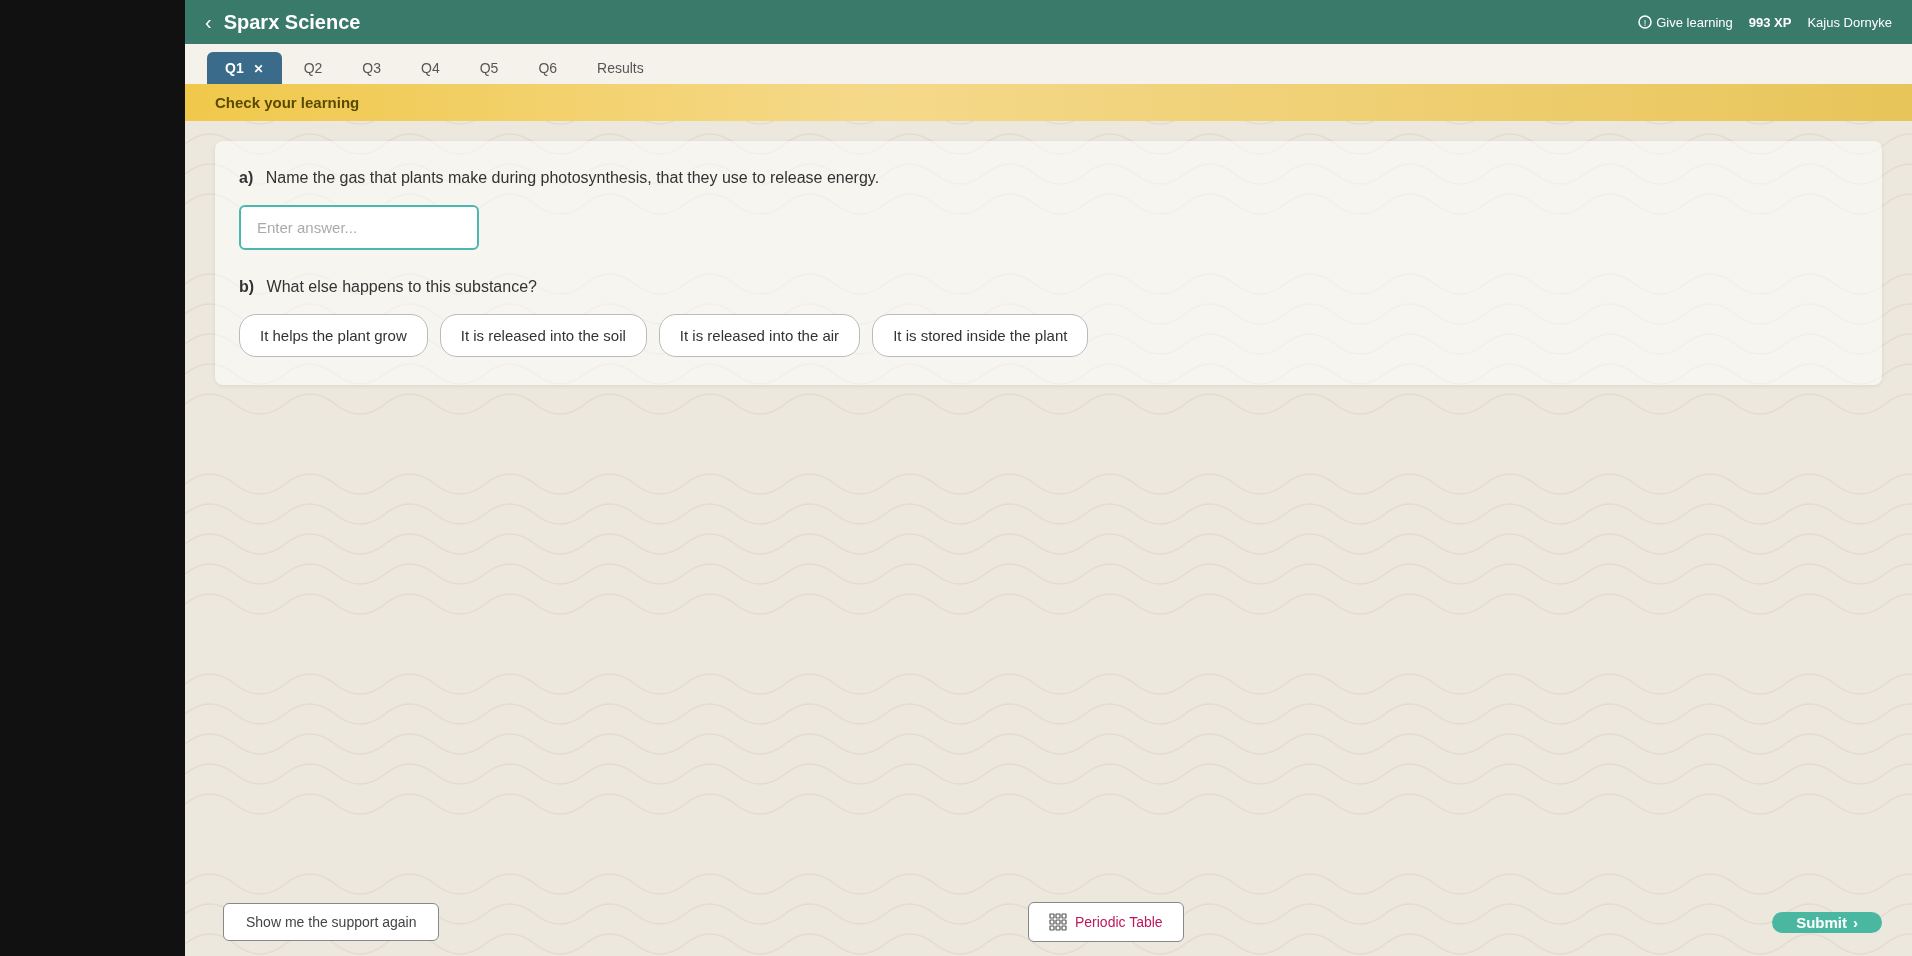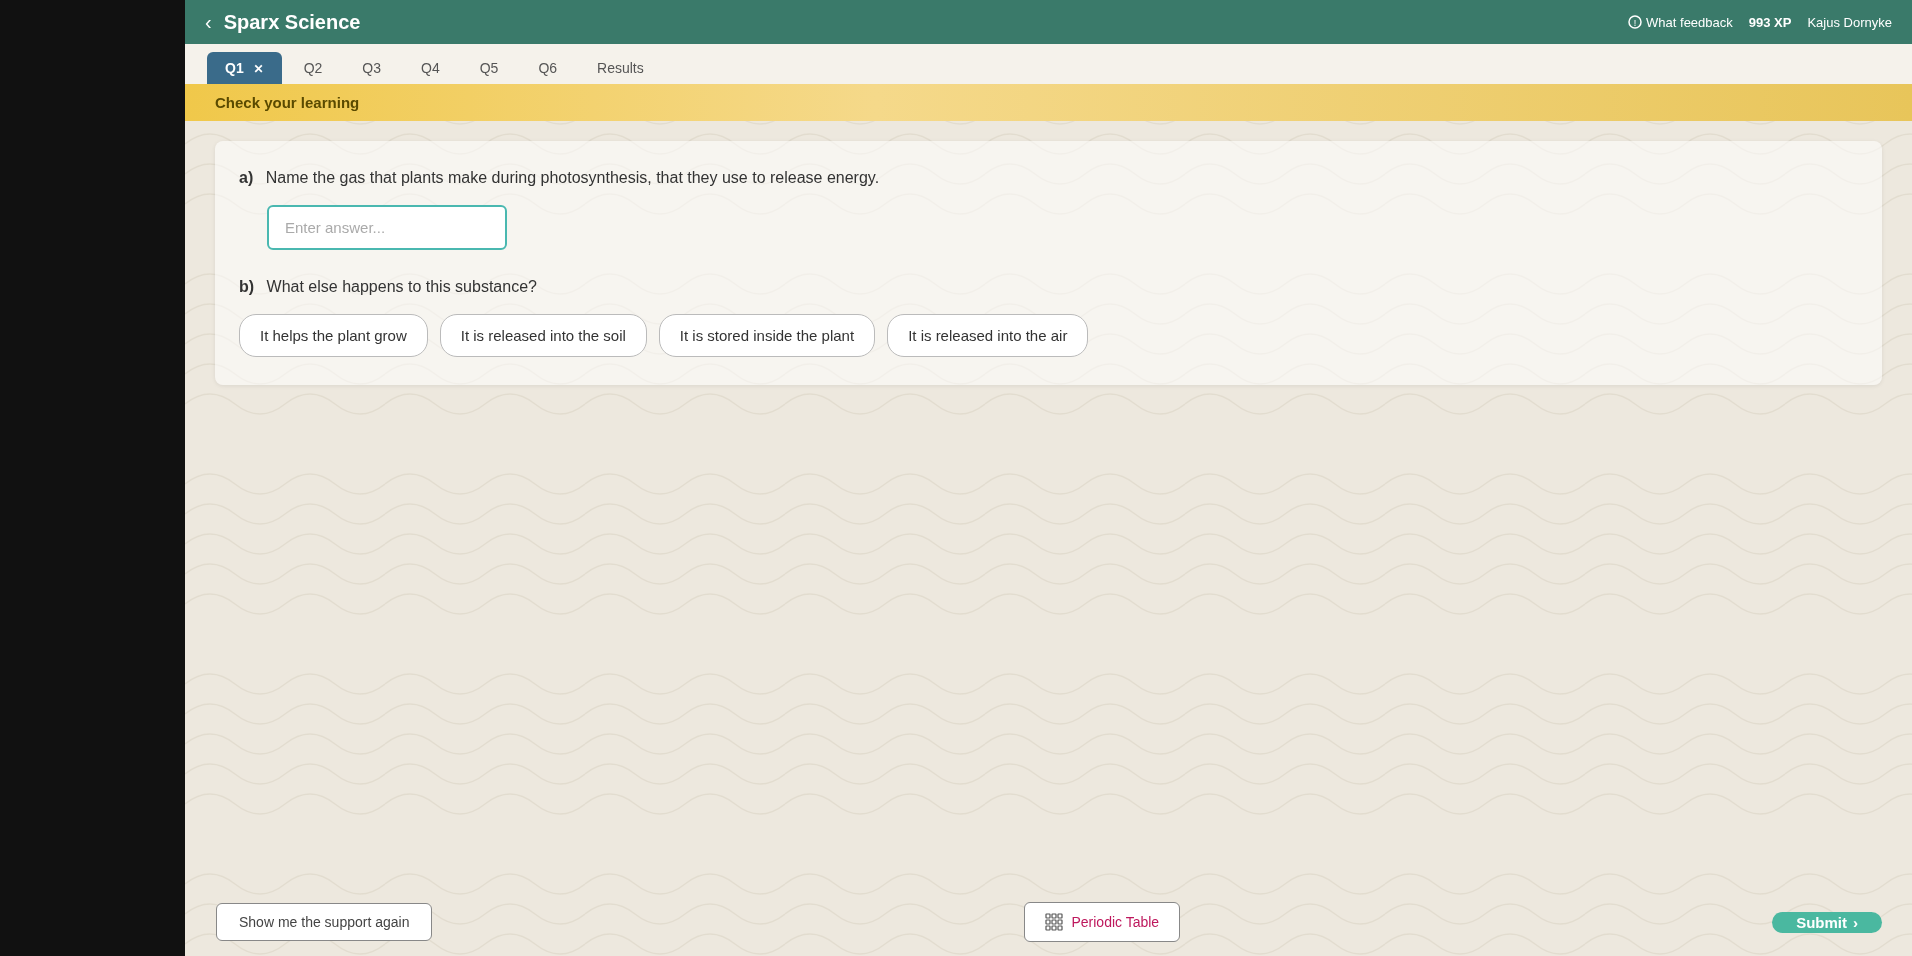--- a/index.html
+++ b/index.html
@@ -164,21 +164,20 @@
 
     .answer-input {
       border: 2px solid #4ab8b0;
       border-radius: 6px;
       padding: 12px 16px;
       font-size: 15px;
       color: #888;
       background: white;
       width: 240px;
       outline: none;
-      margin-left: 28px;
     }
     .answer-input::placeholder {
       color: #aaa;
     }
 
     .question-b {
       margin-top: 28px;
     }
 
     .choices-row {
@@ -197,21 +196,21 @@
       color: #333;
       cursor: pointer;
       transition: background 0.15s;
       white-space: nowrap;
     }
 
     
     .bottom-bar {
       position: absolute;
       bottom: 0;
-      left: 1px;
+      left: 8px;
       right: 0;
       padding: 14px 30px;
       display: flex;
       align-items: center;
       justify-content: space-between;
     }
 
     .show-support-btn {
       border: 1.5px solid #888;
       border-radius: 6px;
@@ -285,21 +284,21 @@
     <div class="top-bar-left">
       <span class="back-arrow">‹</span>
       <span class="app-title">Sparx Science</span>
     </div>
     <div class="top-bar-right">
       <span class="feedback-link">
         <svg width="14" height="14" viewBox="0 0 14 14" fill="white">
             <circle cx="7" cy="7" r="6" stroke="white" stroke-width="1.5" fill="none"></circle>
             <text x="7" y="11" text-anchor="middle" font-size="9" fill="white">!</text>
           </svg>
-        <span>What feedback</span>
+        <span>Give learning</span>
       </span>
       <span class="xp-badge">993 XP</span>
       <span class="username">Kajus Dornyke</span>
     </div>
   </div>
 
   <div class="content-area">
 
     <div class="wavy-bg">
       <svg width="100%" height="100%" xmlns="http://www.w3.org/2000/svg">
@@ -345,22 +344,22 @@
 
       
       <div class="question-b">
         <div class="question-text">
           <span class="question-label">b)</span>
           <span>What else happens to this substance?</span>
         </div>
         <div class="choices-row">
           <button class="choice-btn">It helps the plant grow</button>
           <button class="choice-btn">It is released into the soil</button>
+          <button class="choice-btn">It is released into the air</button>
           <button class="choice-btn">It is stored inside the plant</button>
-          <button class="choice-btn">It is released into the air</button>
         </div>
       </div>
 
     </div>
 
     <div class="bottom-bar">
       <button class="show-support-btn">Show me the support again</button>
       <button class="periodic-table-btn">
         <svg width="18" height="18" viewBox="0 0 18 18" fill="none" xmlns="http://www.w3.org/2000/svg">
           <rect x="1" y="1" width="4" height="4" rx="0.5" stroke="#555" stroke-width="1.2"></rect>

